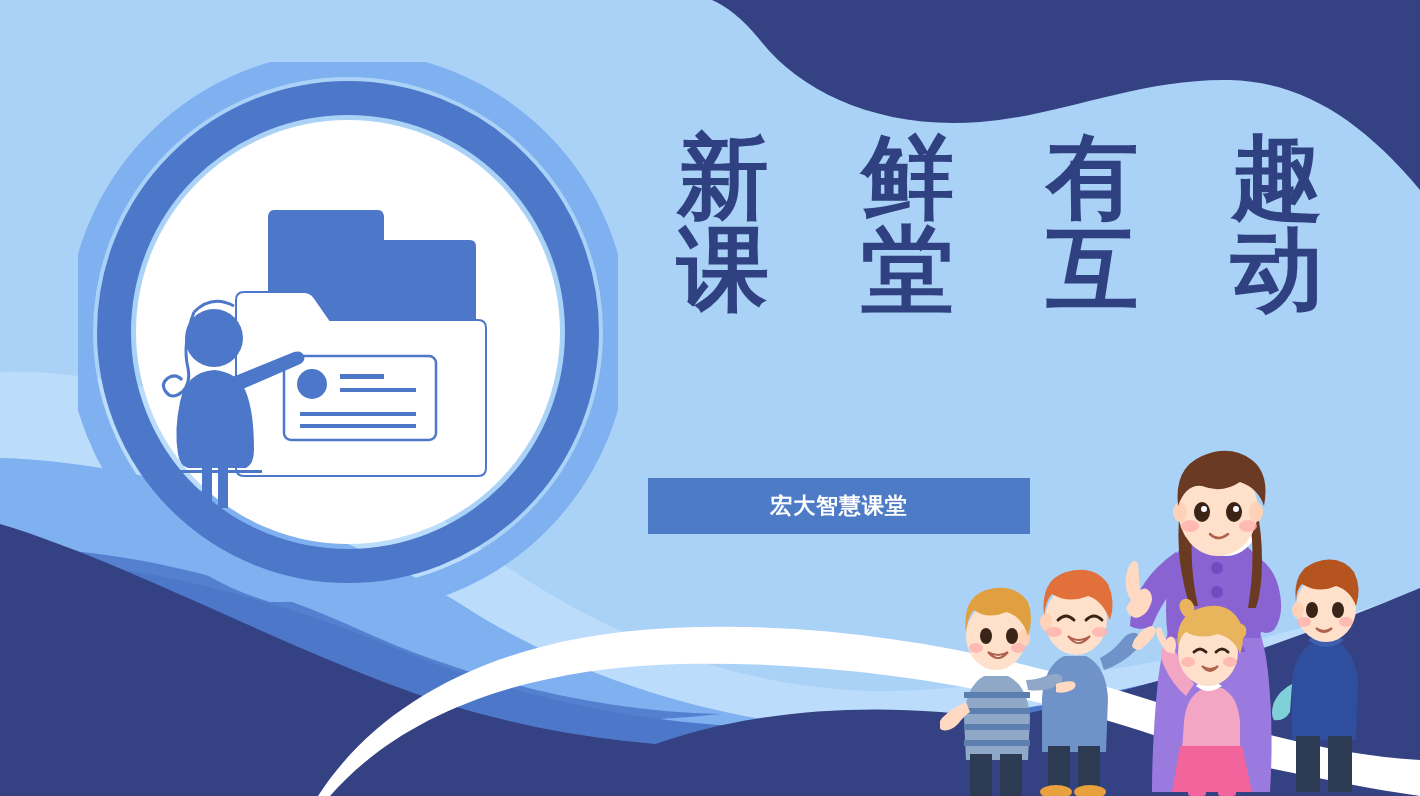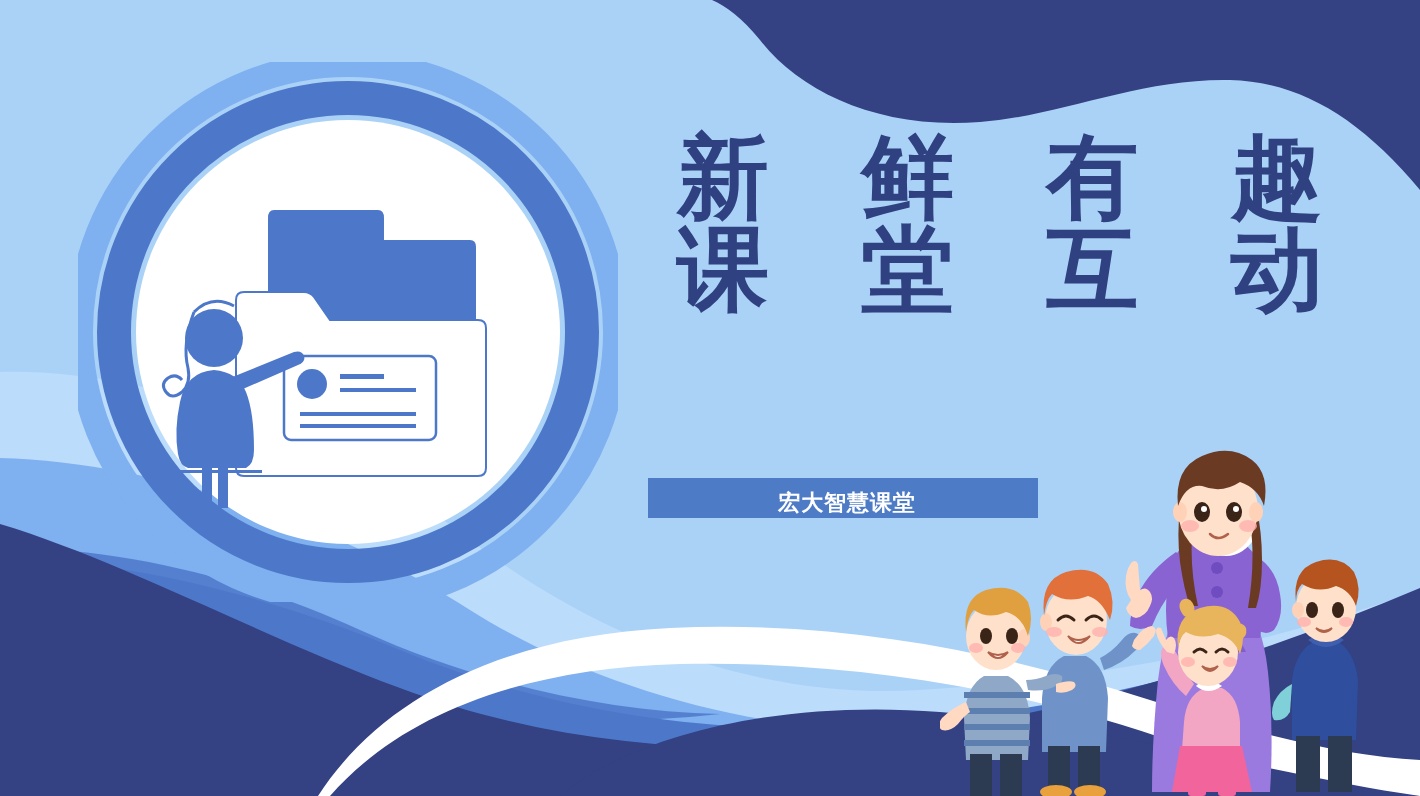--- a/index.html
+++ b/index.html
@@ -50,26 +50,25 @@
     white-space: nowrap;
     font-family: "DejaVu Sans", "Liberation Sans", sans-serif;
   }
   #title-line-1 { margin-bottom: 86px; }
 
   #subtitle-bar {
     position: absolute;
     left: 648px;
     top: 478px;
     width: 382px;
-    height: 40px;
+    height: 56px;
     background: #4e7bc6;
     display: flex;
-    align-items: flex-end;
+    align-items: center;
     justify-content: center;
-    padding-left: 8px;
   }
   #subtitle-text {
     color: #ffffff;
     font-size: 22px;
     font-weight: bold;
     letter-spacing: 0.04em;
     font-family: "DejaVu Sans", "Liberation Sans", sans-serif;
   }
 
   

